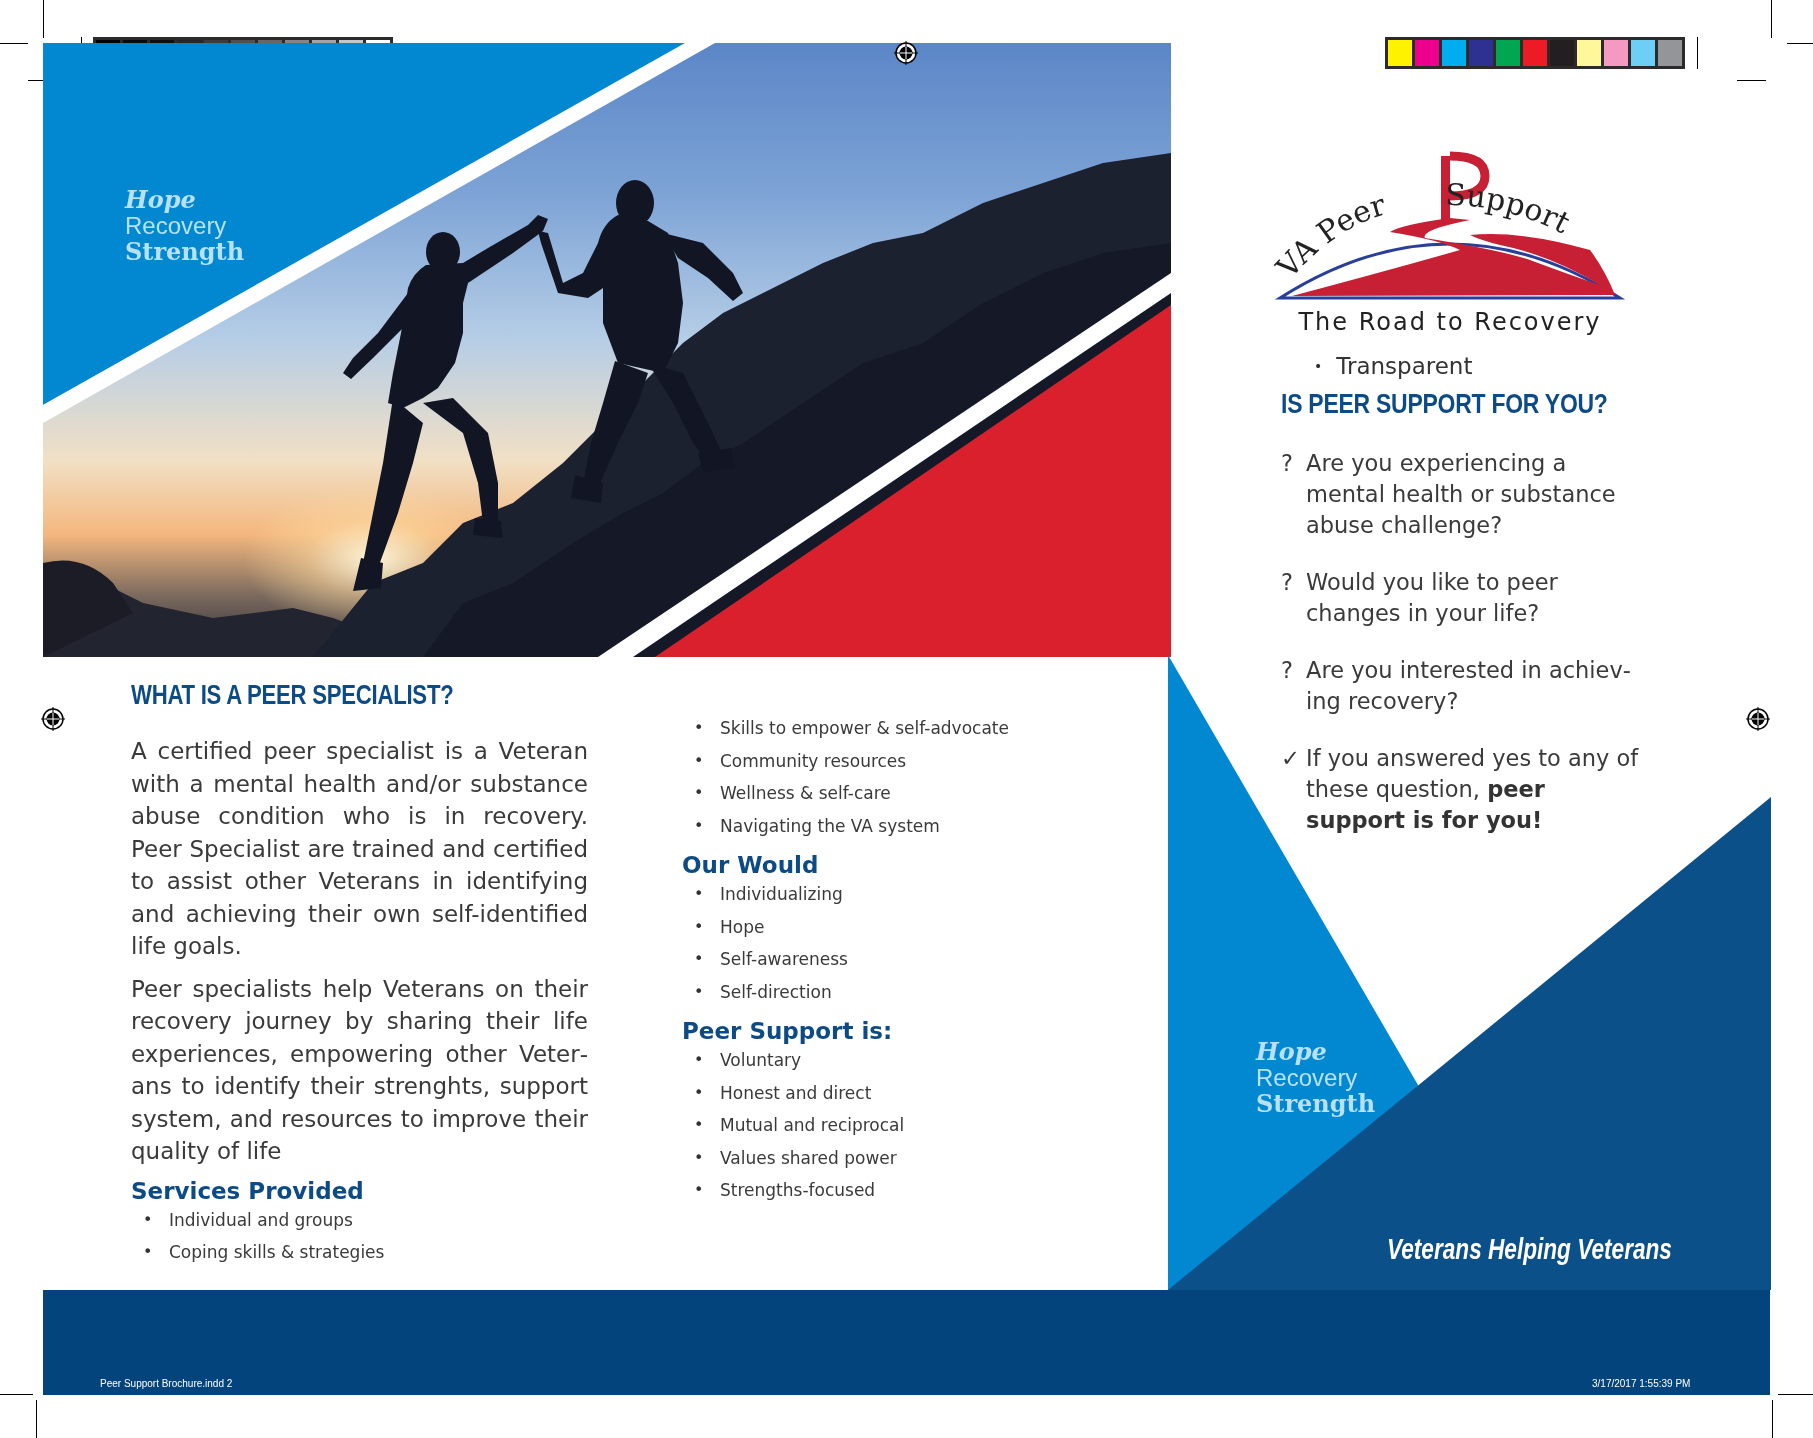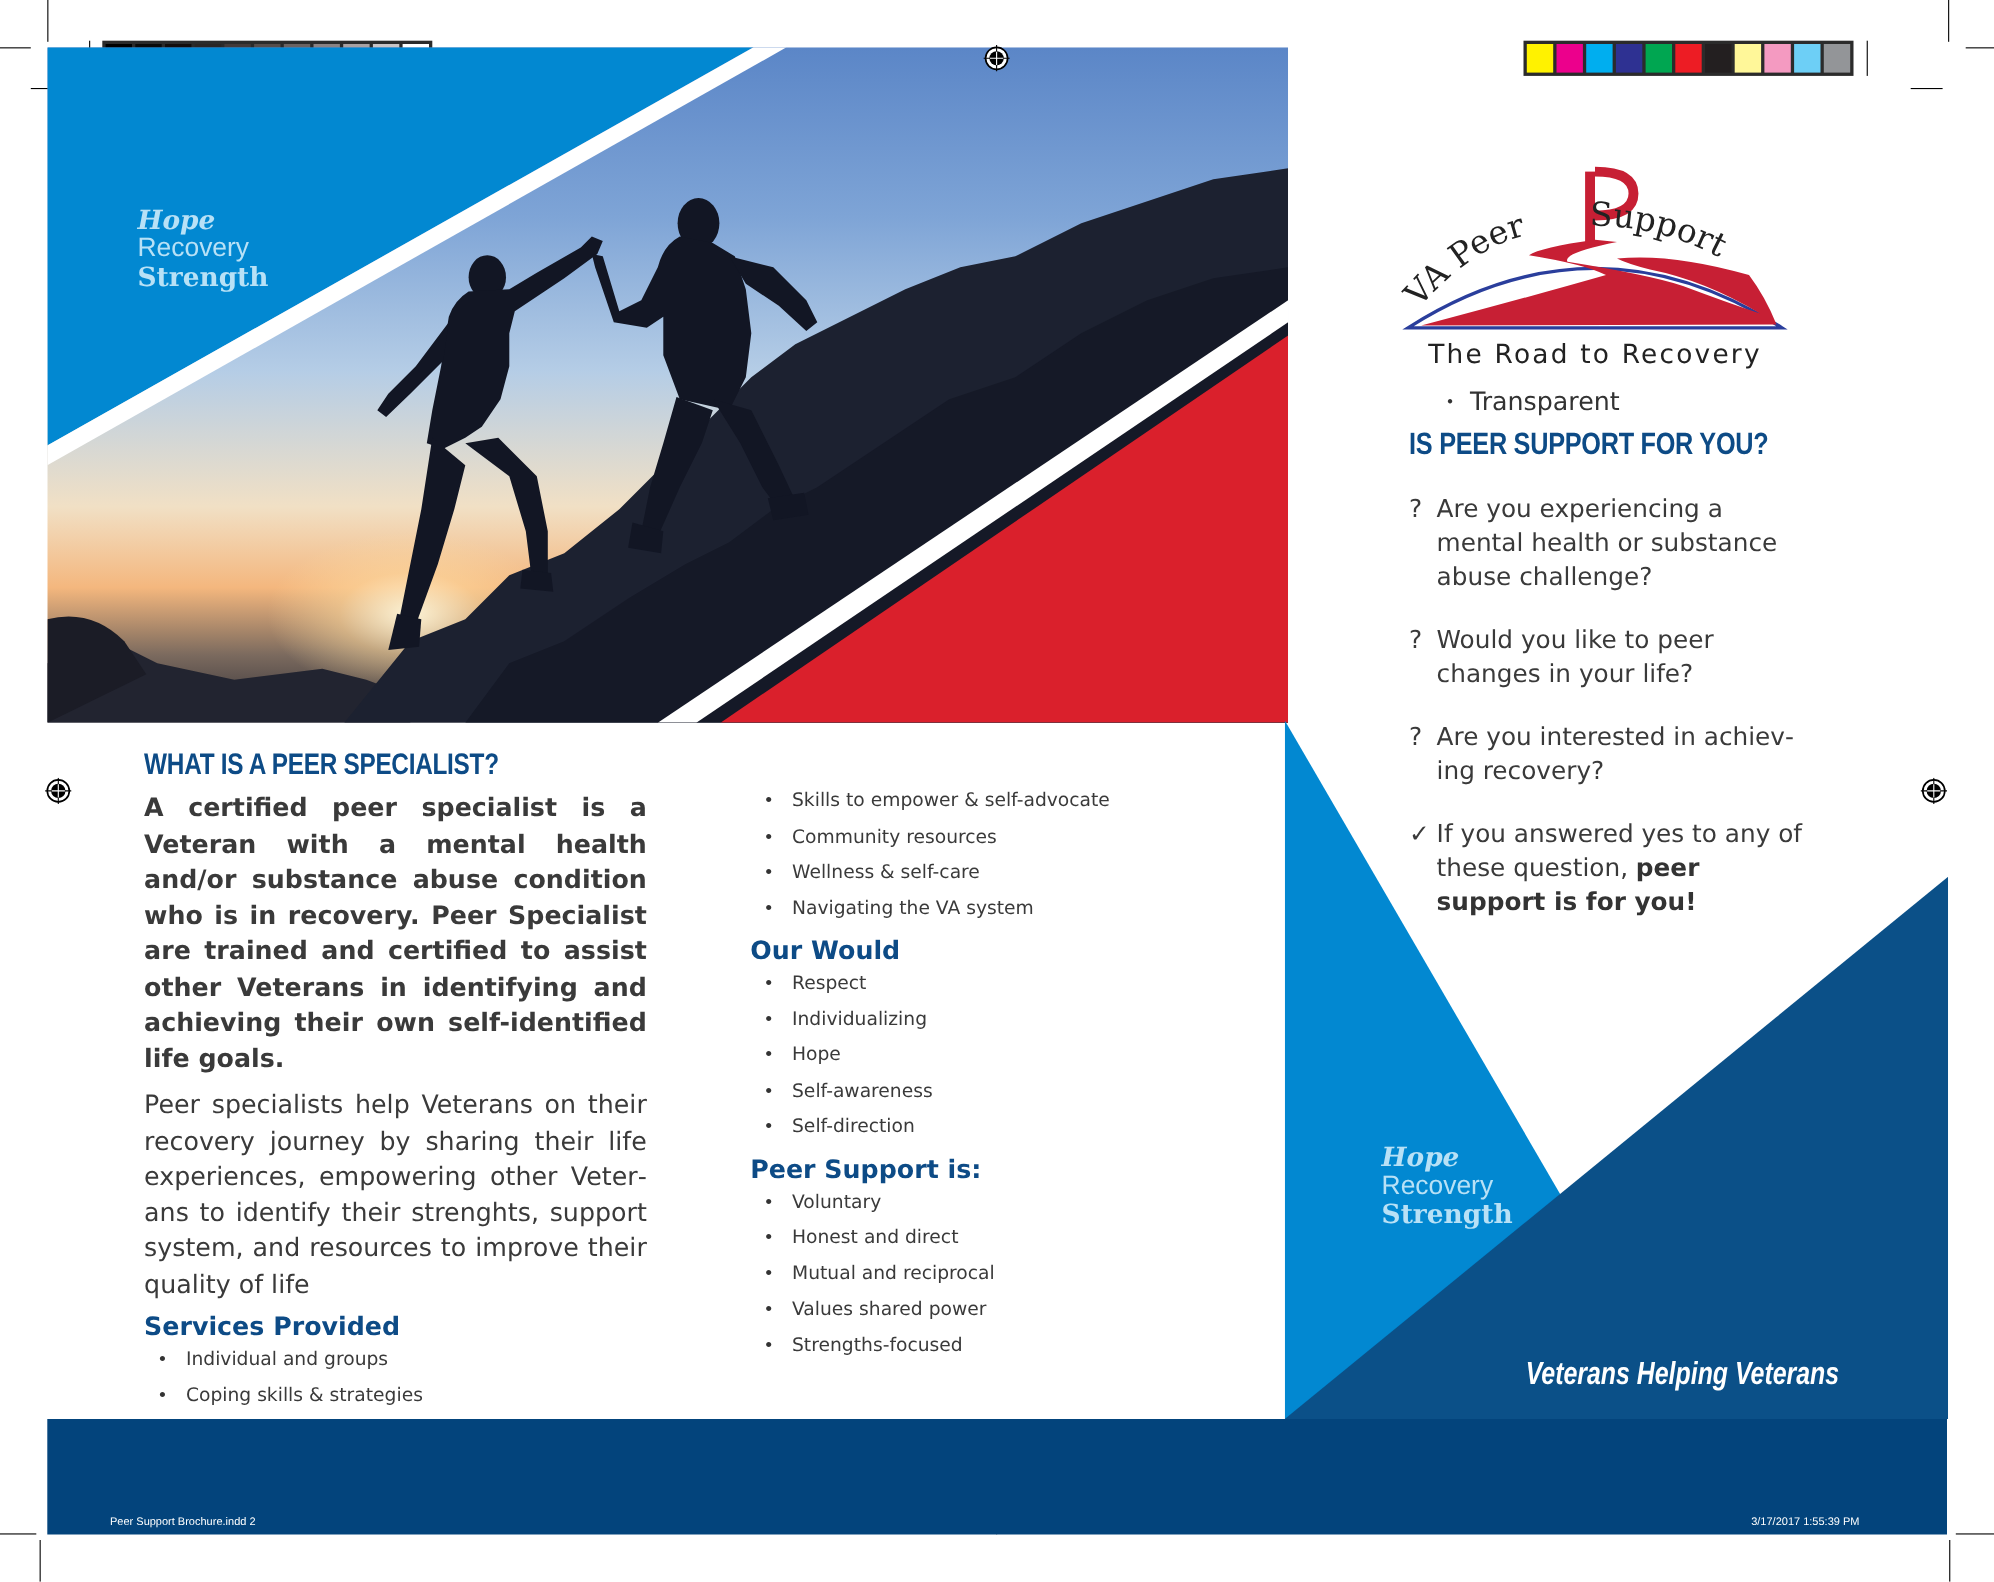--- a/index.html
+++ b/index.html
@@ -168,39 +168,38 @@
   <polygon points="250,430 0,635 250,635" fill="#0288d1"></polygon>
   <polygon points="603,142 603,635 0,635" fill="#0b5088"></polygon>
 </svg>
 
 <div class="abs" style="left:43px;top:1290px;width:1727px;height:105px;background:#03447c;"></div>
 <div class="abs slug" style="left:100px;top:1378px;">Peer Support Brochure.indd   2</div>
 <div class="abs slug" style="left:1592px;top:1378px;">3/17/2017   1:55:39 PM</div>
 
 <section class="abs" style="left:131px;top:680px;width:457px;">
   <h2 class="sec">WHAT IS A PEER SPECIALIST?</h2>
-  <p class="body-p" style="margin-top:8px;font-weight:bold;">A certified peer specialist is a Veteran with a mental health and/or substance abuse condition who is in recovery. Peer Specialist are trained and certified to assist other Veterans in identifying and achieving their own self-identified life goals.</p>
+  <p class="body-p" style="margin-top:24px;">A certified peer specialist is a Veteran with a mental health and/or substance abuse condition who is in recovery. Peer Specialist are trained and certified to assist other Veterans in identifying and achieving their own self-identified life goals.</p>
   <p class="body-p" style="margin-top:10px;hyphens:manual;">Peer specialists help Veterans on their recovery journey by sharing their life experiences, empowering other Veter­ans to identify their strenghts, support system, and resources to improve their quality of life</p>
   <h3 class="sub" style="margin-top:10px;">Services Provided</h3>
   <ul class="bl" id="services-list">
       <li>Individual and groups</li>
       <li>Coping skills &amp; strategies</li>
     </ul>
 </section>
 
 <section class="abs" style="left:682px;top:712px;width:440px;">
   <ul class="bl" id="services-cont-list">
       <li>Skills to empower &amp; self-advocate</li>
       <li>Community resources</li>
       <li>Wellness &amp; self-care</li>
       <li>Navigating the VA system</li>
     </ul>
   <h3 class="sub" style="margin-top:10px;">Our Would</h3>
   <ul class="bl" id="values-list">
-      <li>Respect</li>
       <li>Individualizing</li>
       <li>Hope</li>
       <li>Self-awareness</li>
       <li>Self-direction</li>
     </ul>
   <h3 class="sub" style="margin-top:10px;">Peer Support is:</h3>
   <ul class="bl" id="peer-support-list">
       <li>Voluntary</li>
       <li>Honest and direct</li>
       <li>Mutual and reciprocal</li>

